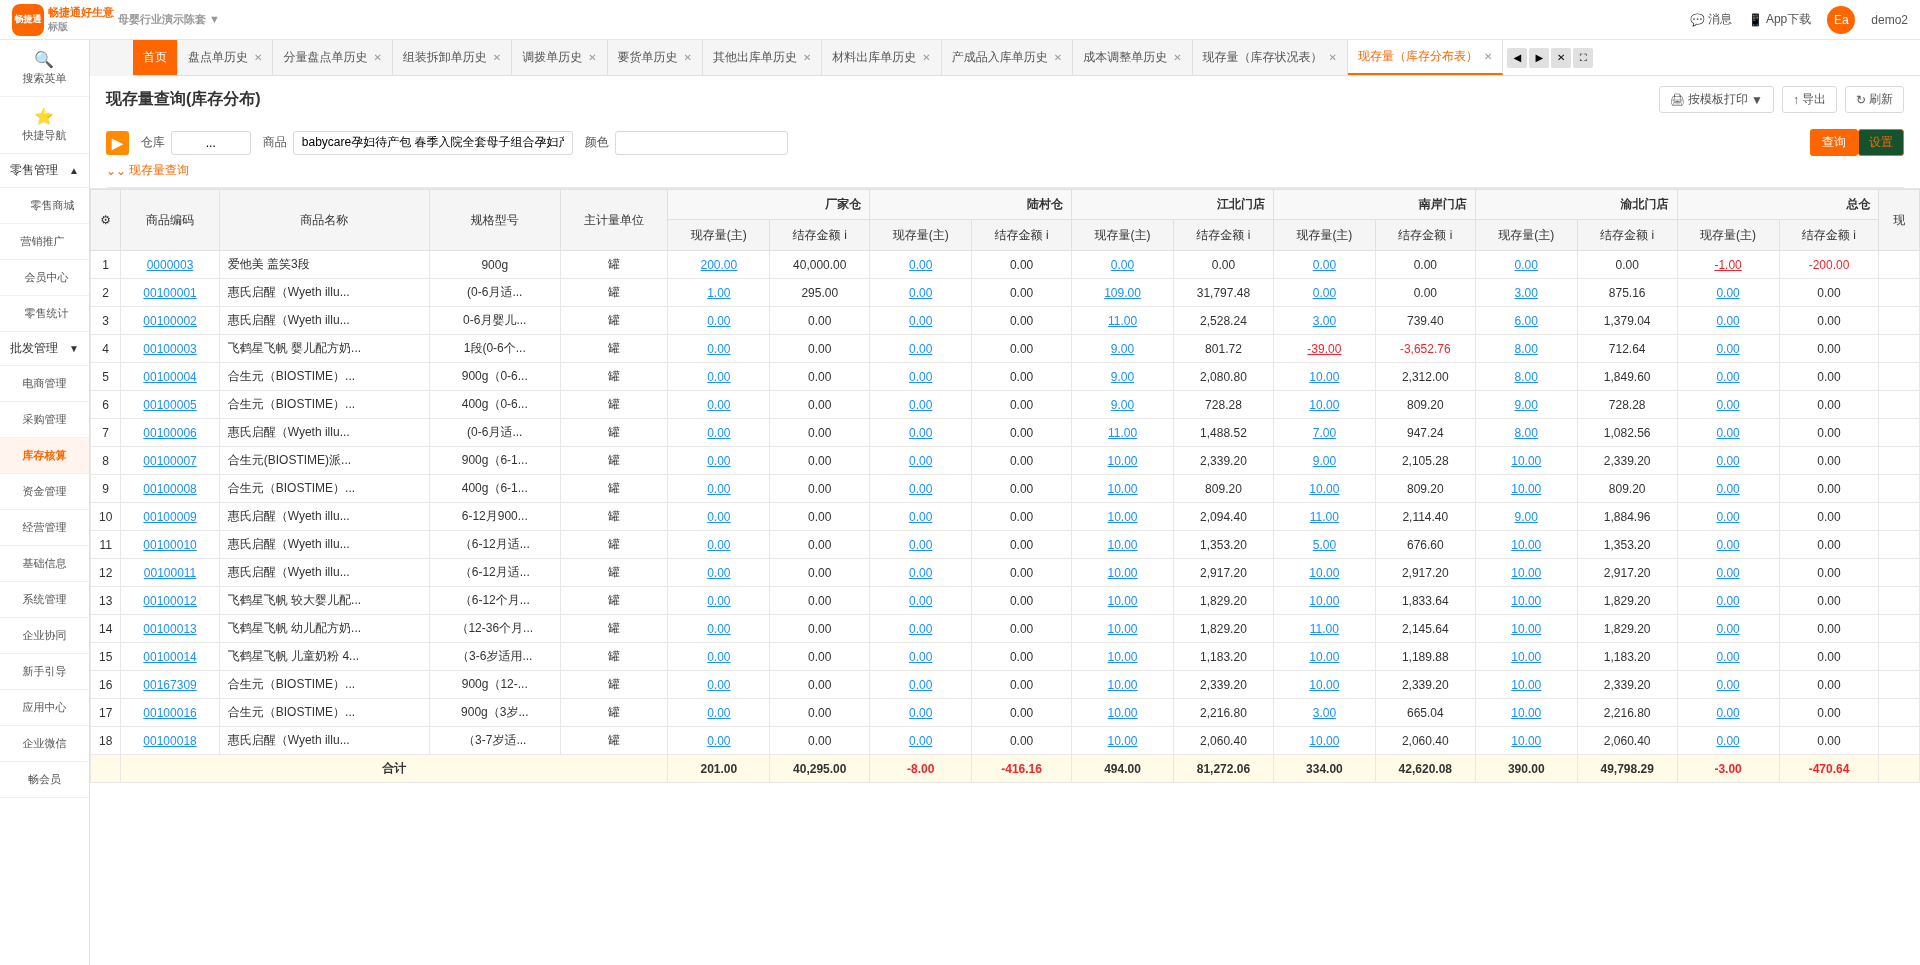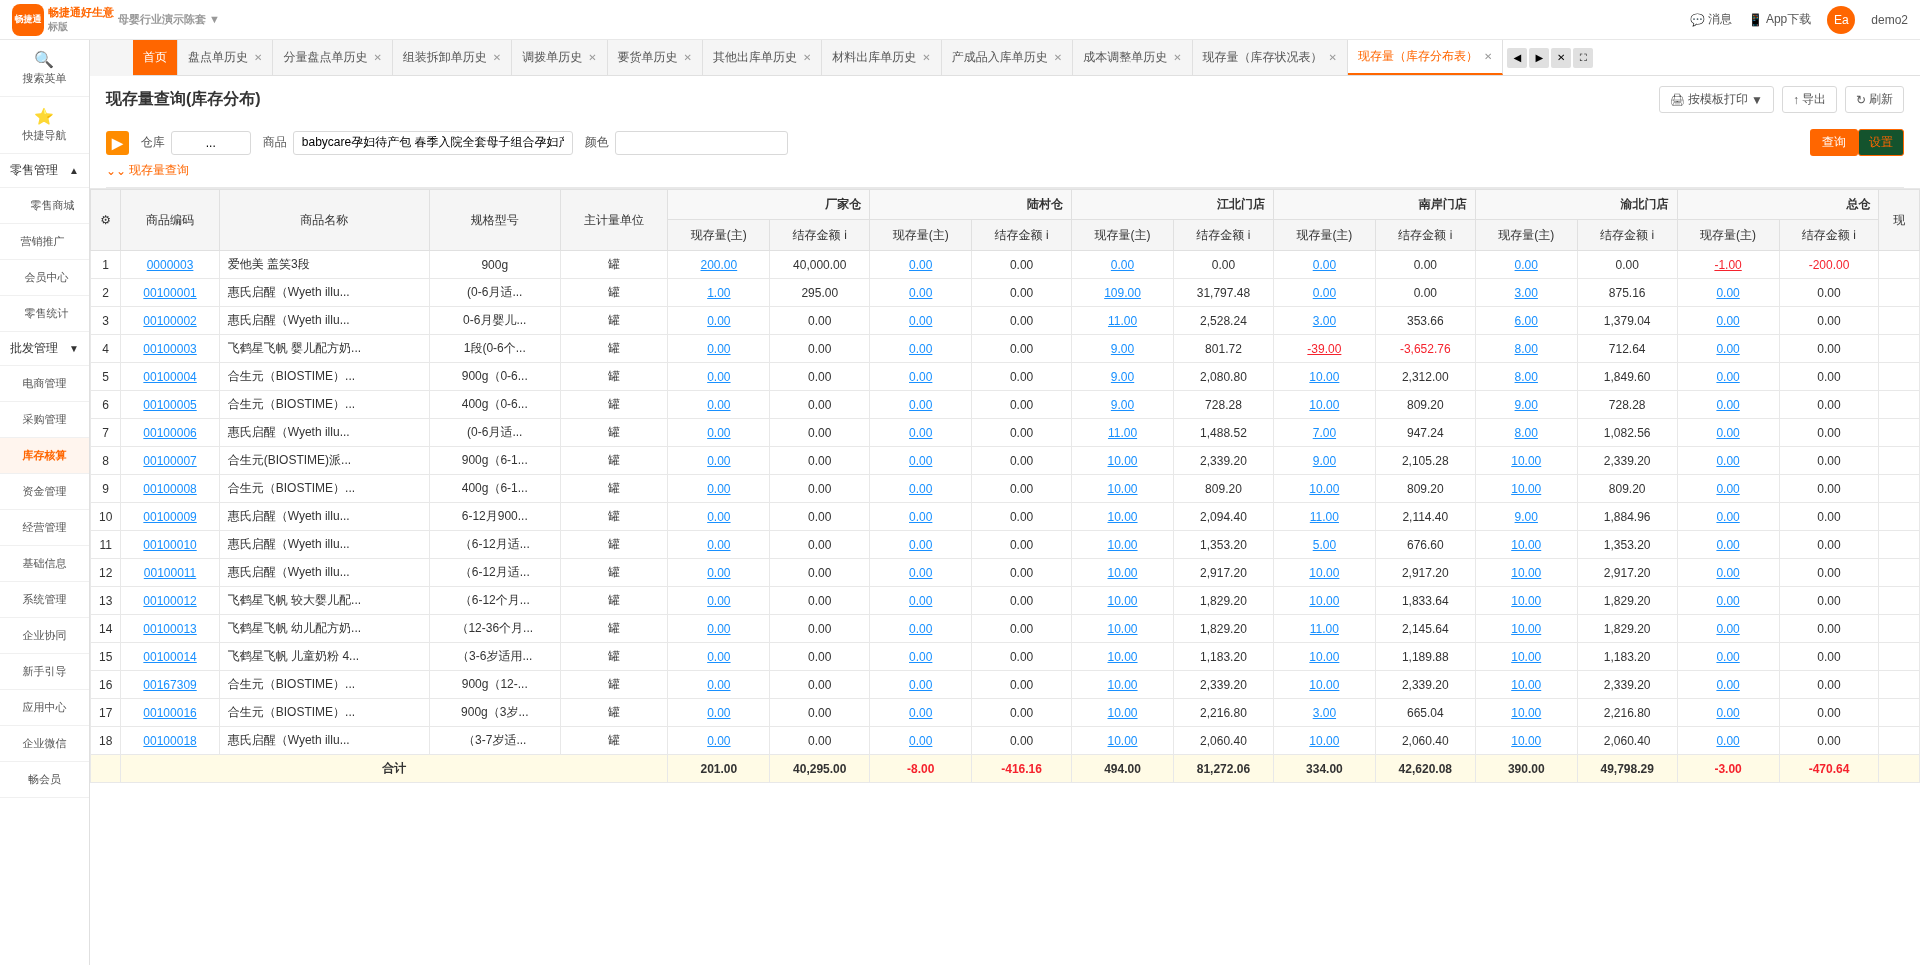--- a/index.html
+++ b/index.html
@@ -488,21 +488,21 @@
     <td class="td-left">惠氏启醒（Wyeth illu...</td>
     <td>0-6月婴儿...</td>
     <td>罐</td>
     <td class="td-link">0.00</td>
     <td>0.00</td>
     <td class="td-link">0.00</td>
     <td>0.00</td>
     <td class="td-link">11.00</td>
     <td>2,528.24</td>
     <td class="td-link">3.00</td>
-    <td>353.66</td>
+    <td>739.40</td>
     <td class="td-link">6.00</td>
     <td>1,379.04</td>
     <td class="td-link">0.00</td>
     <td>0.00</td>
     <td></td>
   </tr>
           <tr>
     <td>4</td>
     <td class="td-link">00100003</td>
     <td class="td-left">飞鹤星飞帆 婴儿配方奶...</td>

